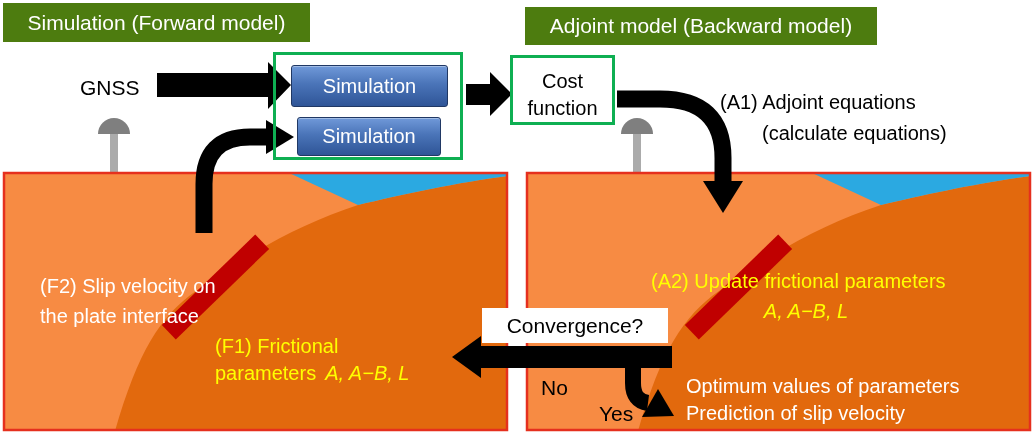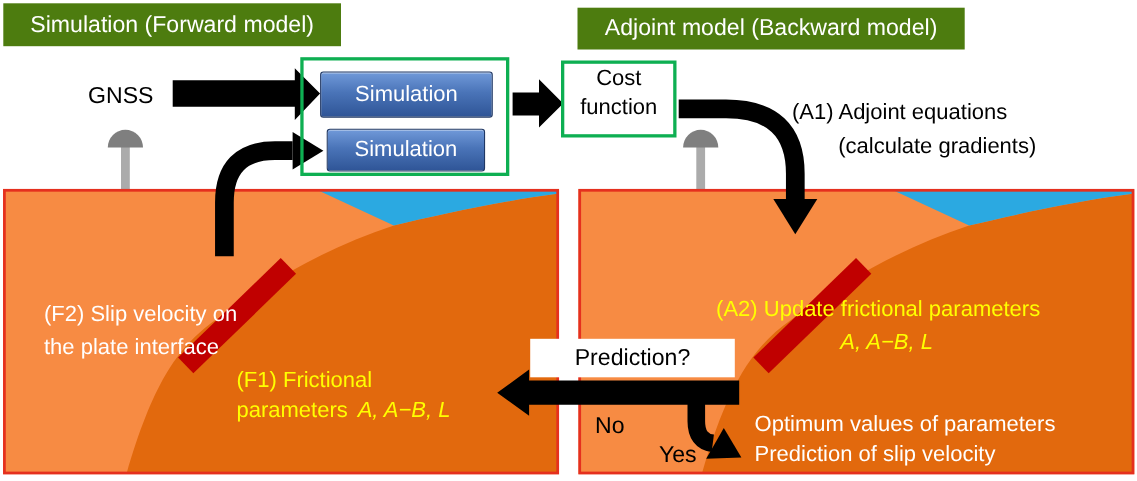--- a/index.html
+++ b/index.html
@@ -13,21 +13,21 @@
   .gnss-label{left:80px;top:76px;font-size:21px;color:#000;}
   .compare-frame{left:273px;top:52px;width:184px;height:102px;border:3px solid #0EAF52;background:transparent;}
   .flow-box{background:linear-gradient(180deg,#7099D9 0%,#4A74B8 45%,#2F5597 100%);
             border:1px solid #203864;border-radius:3px;color:#fff;font-size:20px;
             display:flex;align-items:center;justify-content:center;
             box-shadow:inset 0 1px 0 rgba(255,255,255,.35);}
   .observation-box{left:291px;top:65px;width:155px;height:40px;}
   .simulation-box{left:297px;top:117px;width:142px;height:37px;}
   .cost-box{left:510px;top:55px;width:99px;height:64px;border:3px solid #0EAF52;background:transparent;
             color:#000;font-size:20px;line-height:27px;display:flex;flex-direction:column;
-            align-items:center;justify-content:flex-start;text-align:center;}
+            align-items:center;justify-content:flex-end;text-align:center;}
   .a1-label{left:720px;top:87px;font-size:20px;line-height:31px;color:#000;}
   .a1-line2{padding-left:42px;}
   .f2-label{left:40px;top:271px;font-size:20px;line-height:30px;color:#fff;}
   .model-box{left:92px;top:345px;width:85px;height:65px;color:#fff;font-size:19px;line-height:28px;
              background:linear-gradient(170deg,#C84238 0%,#AE1414 45%,#8E0A0A 100%);
              display:flex;flex-direction:column;align-items:center;justify-content:center;padding-top:4px;box-sizing:border-box;}
   .f1-label{left:215px;top:333px;font-size:20px;line-height:27px;color:#FFFF00;}
   .params{font-style:italic;}
   .f1-params{margin-left:9px;}
   .a2-label{left:651px;top:266px;width:364px;font-size:20px;line-height:30px;color:#FFFF00;}
@@ -84,40 +84,40 @@
   <div class="abs flow-box observation-box">Simulation</div>
   <div class="abs flow-box simulation-box">Simulation</div>
 
   <div class="abs cost-box">
     <span>Cost</span>
     <span>function</span>
   </div>
 
   <div class="abs a1-label">
     <div>(A1) Adjoint equations</div>
-    <div class="a1-line2">(calculate gradients)</div>
+    <div class="a1-line2">(calculate equations)</div>
   </div>
 
   <div class="abs f2-label">
     <div>(F2) Slip velocity on</div>
     <div>the plate interface</div>
   </div>
 
 
   <div class="abs f1-label">
     <div>(F1) Frictional</div>
     <div><span>parameters</span><span class="params f1-params">A, A−B, L</span></div>
   </div>
 
   <div class="abs a2-label">
     <div>(A2) Update frictional parameters</div>
     <div class="a2-line2 params">A, A−B, L</div>
   </div>
 
-  <div class="abs convergence-box">Prediction?</div>
+  <div class="abs convergence-box">Convergence?</div>
   <div class="abs no-label">No</div>
   <div class="abs yes-label">Yes</div>
 
   <div class="abs result-label">
     <div>Optimum values of parameters</div>
     <div>Prediction of slip velocity</div>
   </div>
 
 </div>
 

